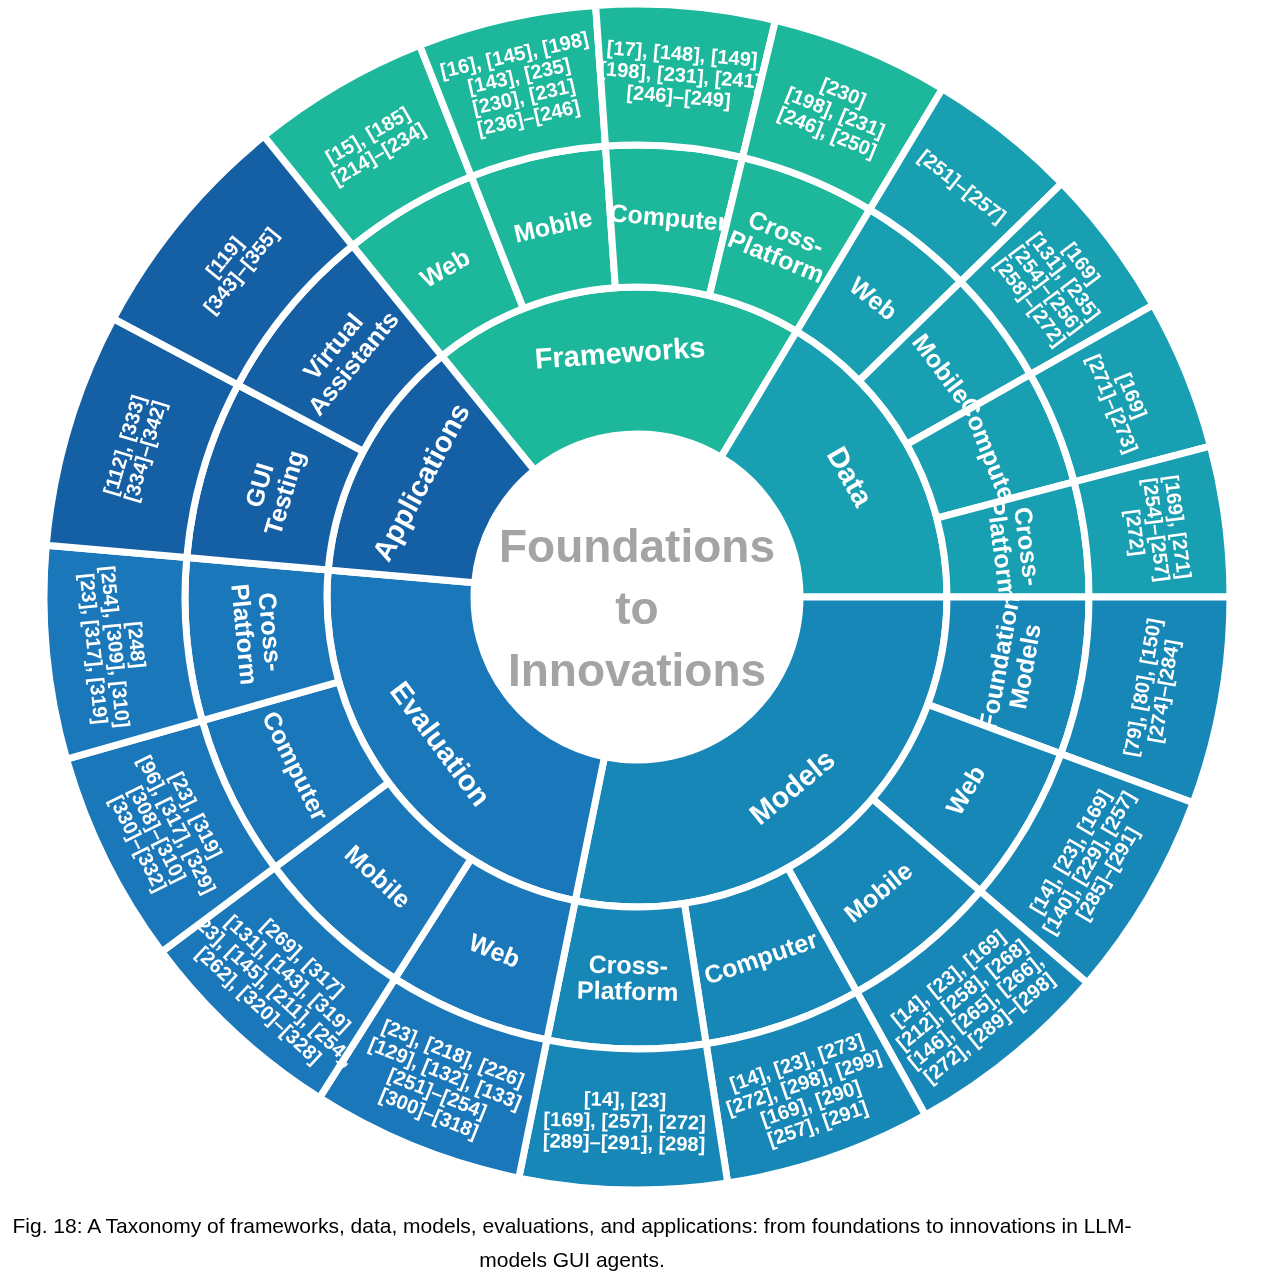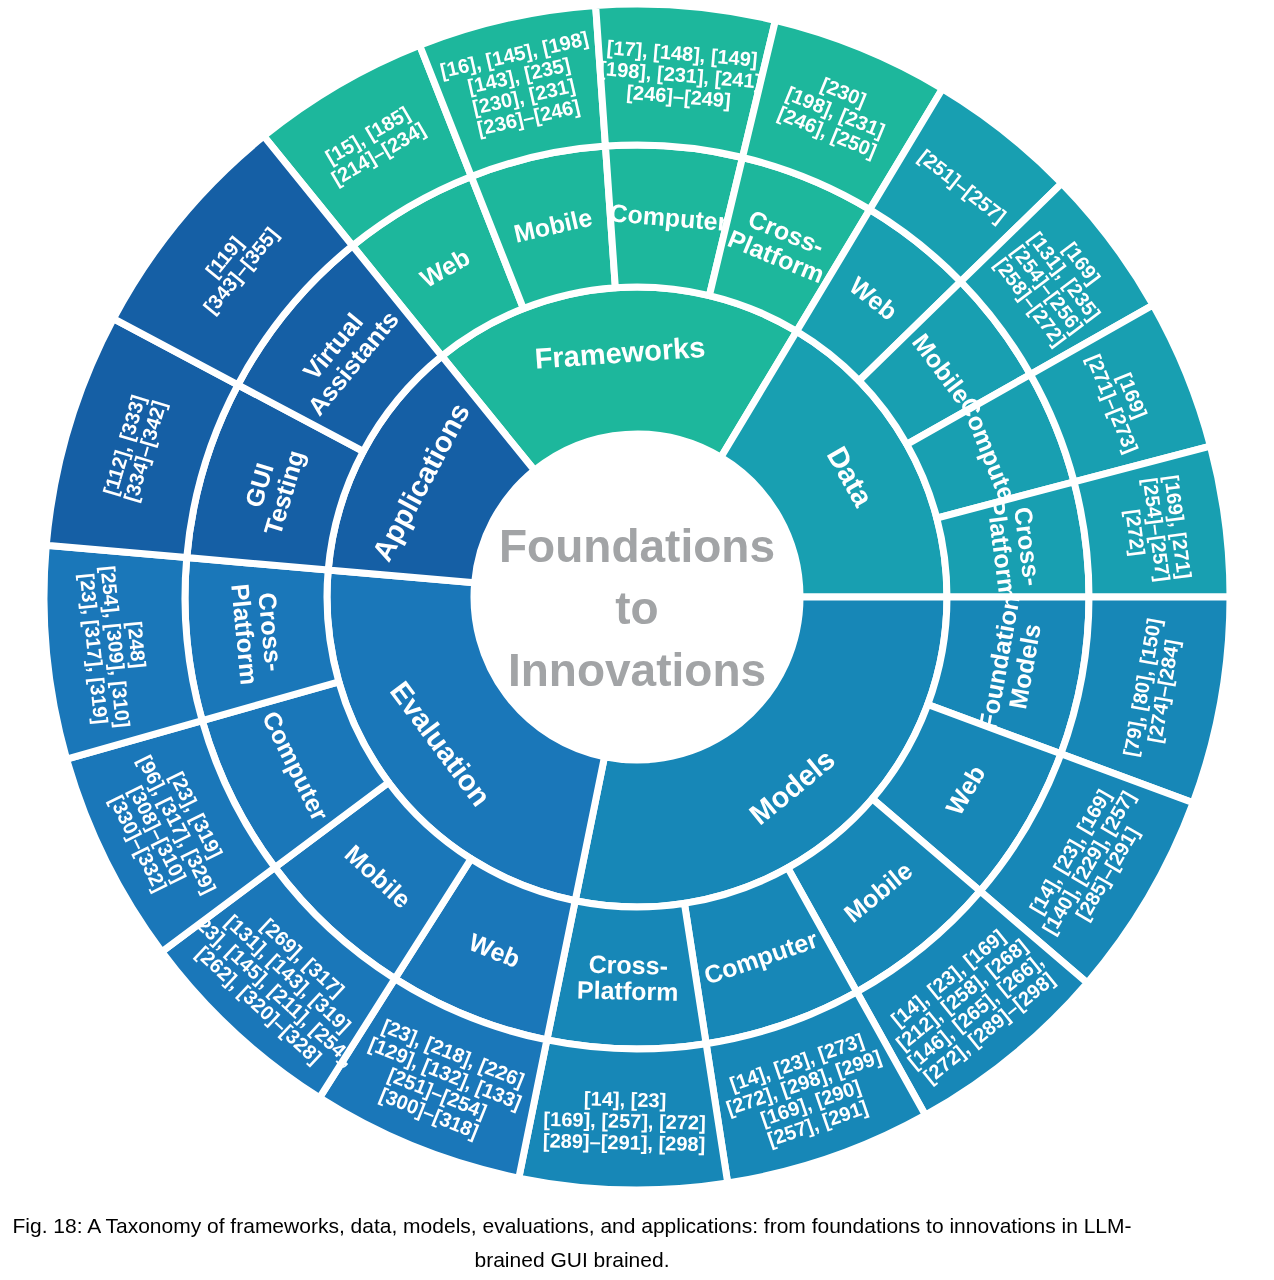--- a/index.html
+++ b/index.html
@@ -117,15 +117,15 @@
       <text x="134.57845892906676" y="448.1759593751447" text-anchor="middle" font-size="20" fill="#ffffff" transform="rotate(-73.5 134.57845892906676 448.1759593751447)"><tspan x="134.57845892906676" dy="-3.75">[112], [333]</tspan><tspan x="134.57845892906676" dy="21.5">[334]–[342]</tspan></text>
       <path d="M237.90768802776495 384.79885362077755A452 452 0 0 1 352.5471832454733 245.73002542144928L441.91067877455026 356.0847519483391A310 310 0 0 0 363.2862462137326 451.463815536374Z" fill="#155fa5" stroke="#ffffff" stroke-width="7" stroke-linejoin="round"></path>
       <path d="M113.41207743465623 318.603363267967A593 593 0 0 1 263.81300810744614 136.15244485601647L352.5471832454733 245.73002542144928A452 452 0 0 0 237.90768802776495 384.79885362077755Z" fill="#155fa5" stroke="#ffffff" stroke-width="7" stroke-linejoin="round"></path>
       <text x="343.01103372927884" y="354.6541980741718" text-anchor="middle" font-size="25" fill="#ffffff" transform="rotate(-50.5 343.01103372927884 354.6541980741718)"><tspan x="343.01103372927884" dy="-4.25">Virtual</tspan><tspan x="343.01103372927884" dy="26">Assistants</tspan></text>
       <text x="232.6687183048349" y="263.69501257445154" text-anchor="middle" font-size="20" fill="#ffffff" transform="rotate(-50.5 232.6687183048349 263.69501257445154)"><tspan x="232.6687183048349" dy="-3.75">[119]</tspan><tspan x="232.6687183048349" dy="21.5">[343]–[355]</tspan></text>
       <text x="420.67783974956285" y="481.97946711745686" text-anchor="middle" font-size="29" fill="#ffffff" transform="rotate(-62 420.67783974956285 481.97946711745686)"><tspan x="420.67783974956285" dy="10.149999999999999">Applications</tspan></text>
       <text x="637" y="608" text-anchor="middle" font-size="46" fill="#a2a4a6" transform=""><tspan x="637" dy="-45.900000000000006">Foundations</tspan><tspan x="637" dy="62">to</tspan><tspan x="637" dy="62">Innovations</tspan></text>
     </svg>
   <div class="caption">
     <span>Fig. 18: A Taxonomy of frameworks, data, models, evaluations, and applications: from foundations to innovations in LLM-</span>
-    <span>brained GUI brained.</span>
+    <span>models GUI agents.</span>
   </div>
 </div>
 
 </body></html>

